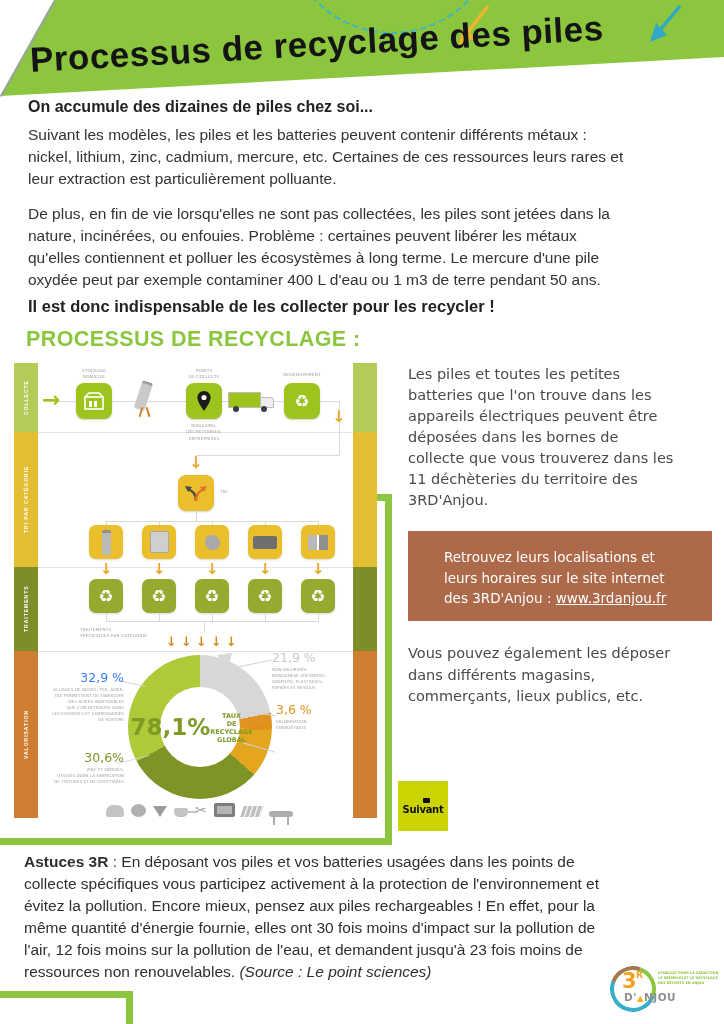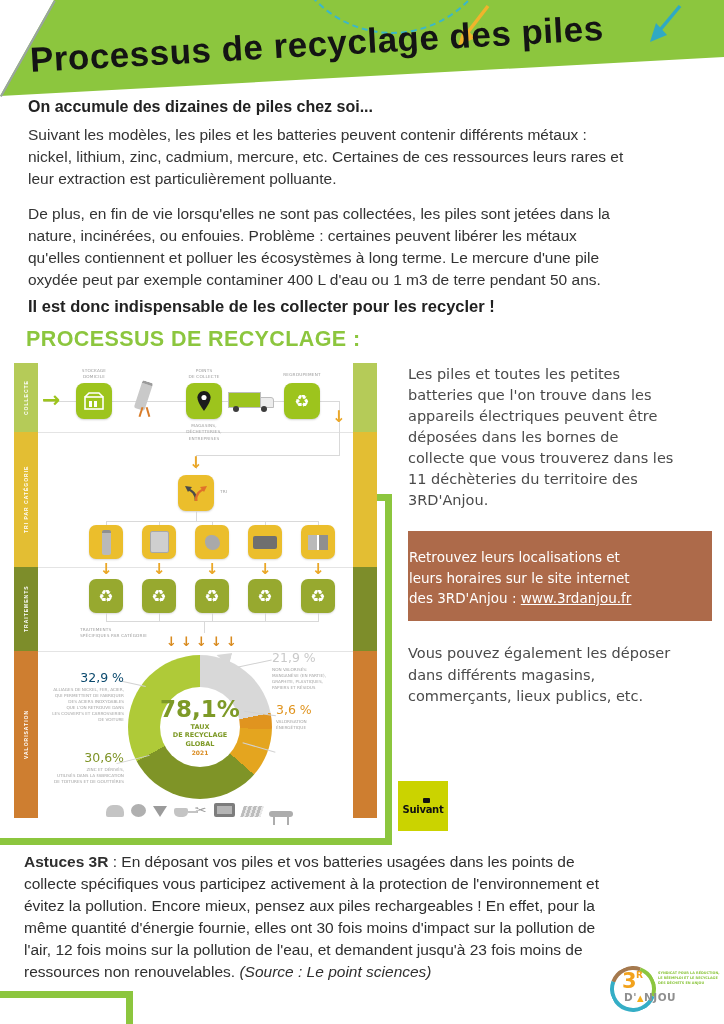--- a/index.html
+++ b/index.html
@@ -74,21 +74,21 @@
   .bat1{width:9px;height:22px;border-radius:2px;border-top:3px solid #8f8f8f;}
   .bat2{width:17px;height:20px;border-radius:2px;background:#cfcfcf;border:1px solid #a8a8a8;}
   .bat3{width:15px;height:15px;border-radius:40% 55% 45% 50%;background:#a9a9a9;}
   .bat4{width:24px;height:13px;border-radius:2px;background:#6f6f6f;}
   .bat5{width:20px;height:15px;background:linear-gradient(90deg,#b9b9b9 46%,#fff 46%,#fff 54%,#8f8f8f 54%);}
   
   .donut{position:absolute;left:114px;top:292px;width:144px;height:144px;border-radius:50%;}
   .donut-tip{position:absolute;left:88px;top:-4px;width:15px;height:13px;background:#d8d8d8;
       clip-path:polygon(0 45%,100% 0,100% 100%);transform:rotate(14deg);}
   .hole{position:absolute;left:32px;top:32px;width:80px;height:80px;border-radius:50%;background:#fff;
-      display:flex;flex-direction:column;align-items:center;justify-content:center;text-align:center;}
+      display:flex;align-items:center;justify-content:center;text-align:center;}
   .hv{font-size:23px;font-weight:800;color:#7E9A27;line-height:1;}
   .hl{font-size:6.5px;font-weight:700;color:#7E9A27;line-height:1.25;margin-top:2px;}
   .hy{font-size:6px;font-weight:700;color:#D98A1F;margin-top:1px;}
   .co{position:absolute;}
   .co-val{font-size:12.5px;font-weight:400;line-height:1.1;}
   .co-lbl{font-size:4.2px;line-height:1.45;color:#a3a3a3;text-transform:uppercase;margin-top:2px;}
   .co-r{text-align:right;}
   .lead-line{position:absolute;height:1px;background:#d2d2d2;}
   
   .products{position:absolute;left:92px;top:440px;width:196px;display:flex;align-items:flex-end;gap:7px;}
@@ -104,21 +104,21 @@
   .p-panel{width:20px;height:11px;transform:skewX(-18deg);background:repeating-linear-gradient(90deg,#bdbdbd 0 3px,#e7e7e7 3px 5px);}
   .p-bbq{width:24px;height:6px;border-radius:3px;position:relative;background:#adadad;}
   .p-bbq::before,.p-bbq::after{content:"";position:absolute;top:6px;width:2px;height:8px;background:#adadad;}
   .p-bbq::before{left:4px;} .p-bbq::after{right:4px;}
 
   
   .rp{position:absolute;left:408px;width:310px;font-family:"DejaVu Sans",sans-serif;
       font-size:14.5px;line-height:21px;color:#4a4a4a;}
   .rp1{top:364px;} .rp2{top:643px;line-height:21.5px;}
   .info-box{position:absolute;left:408px;top:531px;width:304px;height:90px;box-sizing:border-box;
-      padding:16px 1px;font-family:"DejaVu Sans",sans-serif;font-size:13.5px;line-height:20.5px;color:#fff;}
+      padding:16px 36px;font-family:"DejaVu Sans",sans-serif;font-size:13.5px;line-height:20.5px;color:#fff;}
   .info-box a{color:#fff;text-decoration:underline;cursor:pointer;}
 
   
   .corepile{position:absolute;left:398px;top:781px;width:50px;height:50px;background:#CBD300;
       display:flex;flex-direction:column;align-items:center;justify-content:center;}
   .corepile .nub{width:7px;height:5px;background:#111;border-radius:1px;margin-bottom:1px;margin-left:6px;}
   .corepile .ctext{font-size:10px;font-weight:800;color:#111;font-family:"DejaVu Sans",sans-serif;letter-spacing:-.3px;}
   .anjou{position:absolute;left:610px;top:962px;width:112px;height:54px;font-family:"DejaVu Sans",sans-serif;}
   .anjou .arc{position:absolute;left:0;top:4px;width:38px;height:38px;border-radius:50%;border:4px solid;
       border-top-color:#A5794E;border-left-color:#35AEC6;border-bottom-color:#35AEC6;border-right-color:#8CC63E;
@@ -330,21 +330,21 @@
       </div>
     </div>
 
     <div class="lead-line" style="left:104px;top:320px;width:28px;transform:rotate(12deg);"></div>
     <div class="lead-line" style="left:102px;top:396px;width:34px;transform:rotate(-14deg);"></div>
     <div class="lead-line" style="left:224px;top:300px;width:34px;transform:rotate(-12deg);"></div>
     <div class="lead-line" style="left:230px;top:350px;width:32px;transform:rotate(8deg);"></div>
     <div class="lead-line" style="left:228px;top:384px;width:34px;transform:rotate(16deg);"></div>
 
     <div class="co co-r" style="left:0;top:308px;width:110px;">
-      <div class="co-val" style="color: #0c4a6e;">32,9 %</div>
+      <div class="co-val" style="color: #3b82f6;">32,9 %</div>
       <div class="co-lbl pre">ALLIAGES DE NICKEL, FER, ACIER,
 QUI PERMETTENT DE FABRIQUER
 DES ACIERS INOXYDABLES
 QUE L'ON RETROUVE DANS
 LES COUVERTS ET CARROSSERIES
 DE VOITURE</div>
     </div>
     <div class="co co-r" style="left:0;top:388px;width:110px;">
       <div class="co-val" style="color: rgb(127, 148, 39);">30,6%</div>
       <div class="co-lbl pre">ZINC ET DÉRIVÉS,

